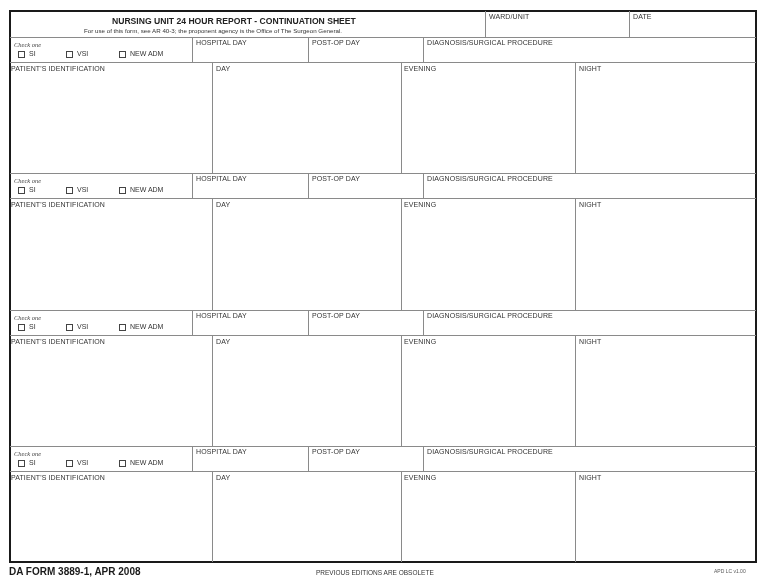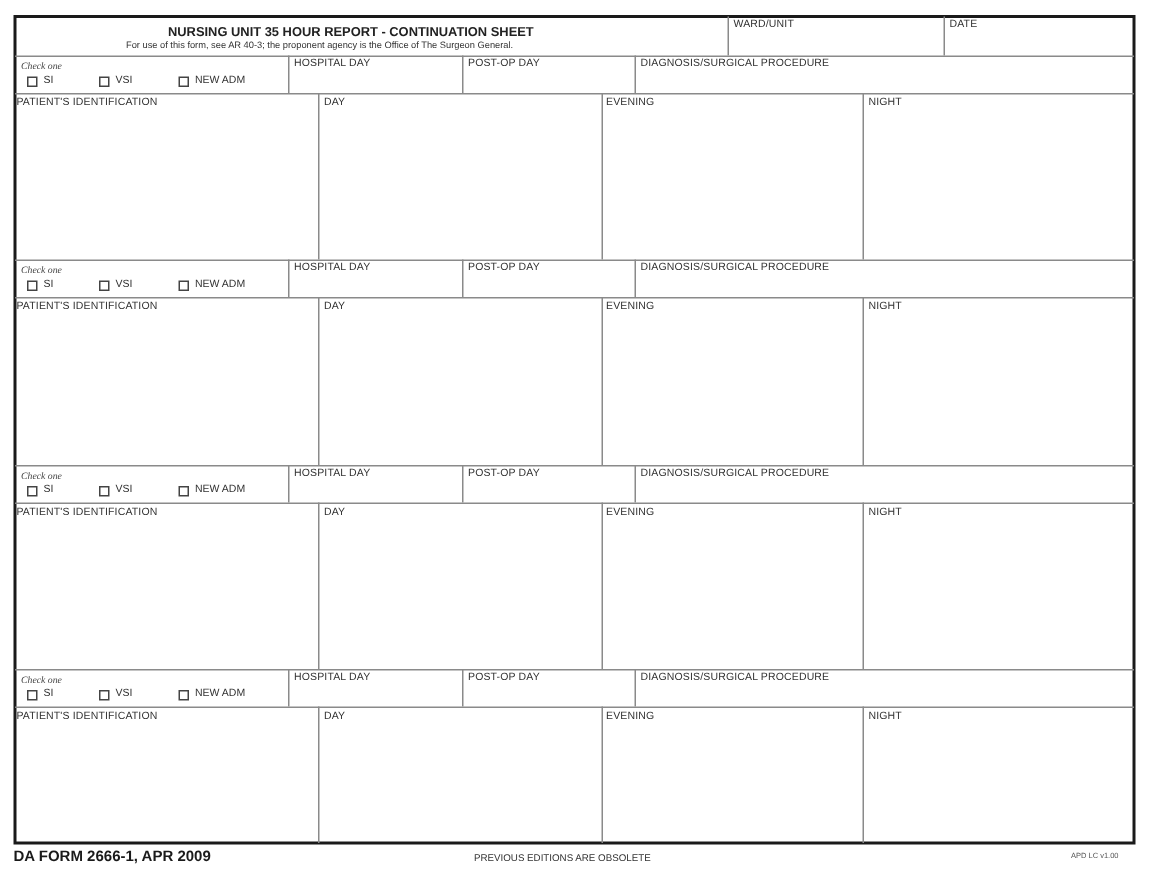--- a/index.html
+++ b/index.html
@@ -23,21 +23,21 @@
   .footer-left { position: absolute; left: 9px; top: 566px; font-size: 10px; font-weight: bold; color: #1a1a1a; white-space: nowrap; }
   .footer-mid { position: absolute; left: 316px; top: 569px; font-size: 6.5px; color: #333; white-space: nowrap; }
   .footer-right { position: absolute; left: 714px; top: 568px; font-size: 5px; color: #555; white-space: nowrap; }
 </style>
 </head>
 <body>
 
 <div class="frame"></div>
 
 <div>
-  <div class="title" style="left:112px; top:16px;">NURSING UNIT 35 HOUR REPORT - CONTINUATION SHEET</div>
+  <div class="title" style="left:112px; top:16px;">NURSING UNIT 24 HOUR REPORT - CONTINUATION SHEET</div>
   <div class="subtitle" style="left:84px; top:27px;">For use of this form, see AR 40-3; the proponent agency is the Office of The Surgeon General.</div>
   <div class="vline" style="left:485px; top:11px; height:26px;"></div>
   <div class="vline" style="left:629px; top:11px; height:26px;"></div>
   <div class="abs" style="left:486px; top:11px; width:143px; height:26px;">
     <div class="lbl" style="left:3px; top:2px;">WARD/UNIT</div>
   </div>
   <div class="abs" style="left:630px; top:11px; width:126px; height:26px;">
     <div class="lbl" style="left:3px; top:2px;">DATE</div>
   </div>
   <div class="hline" style="left:10px; top:37px; width:746px;"></div>
@@ -203,15 +203,15 @@
         <div class="lbl" style="left:2px; top:3px;">EVENING</div>
       </div>
       <div class="vline" style="left:575px; top:471px; height:91px;"></div>
       <div class="abs" style="left:576px; top:471px; width:180px; height:91px;">
         <div class="lbl" style="left:3px; top:3px;">NIGHT</div>
       </div>
 
     </div>
   </div>
 
-<div class="footer-left">DA FORM 2666-1, APR 2009</div>
+<div class="footer-left">DA FORM 3889-1, APR 2008</div>
 <div class="footer-mid">PREVIOUS EDITIONS ARE OBSOLETE</div>
 <div class="footer-right">APD LC v1.00</div>
 
 </body></html>

